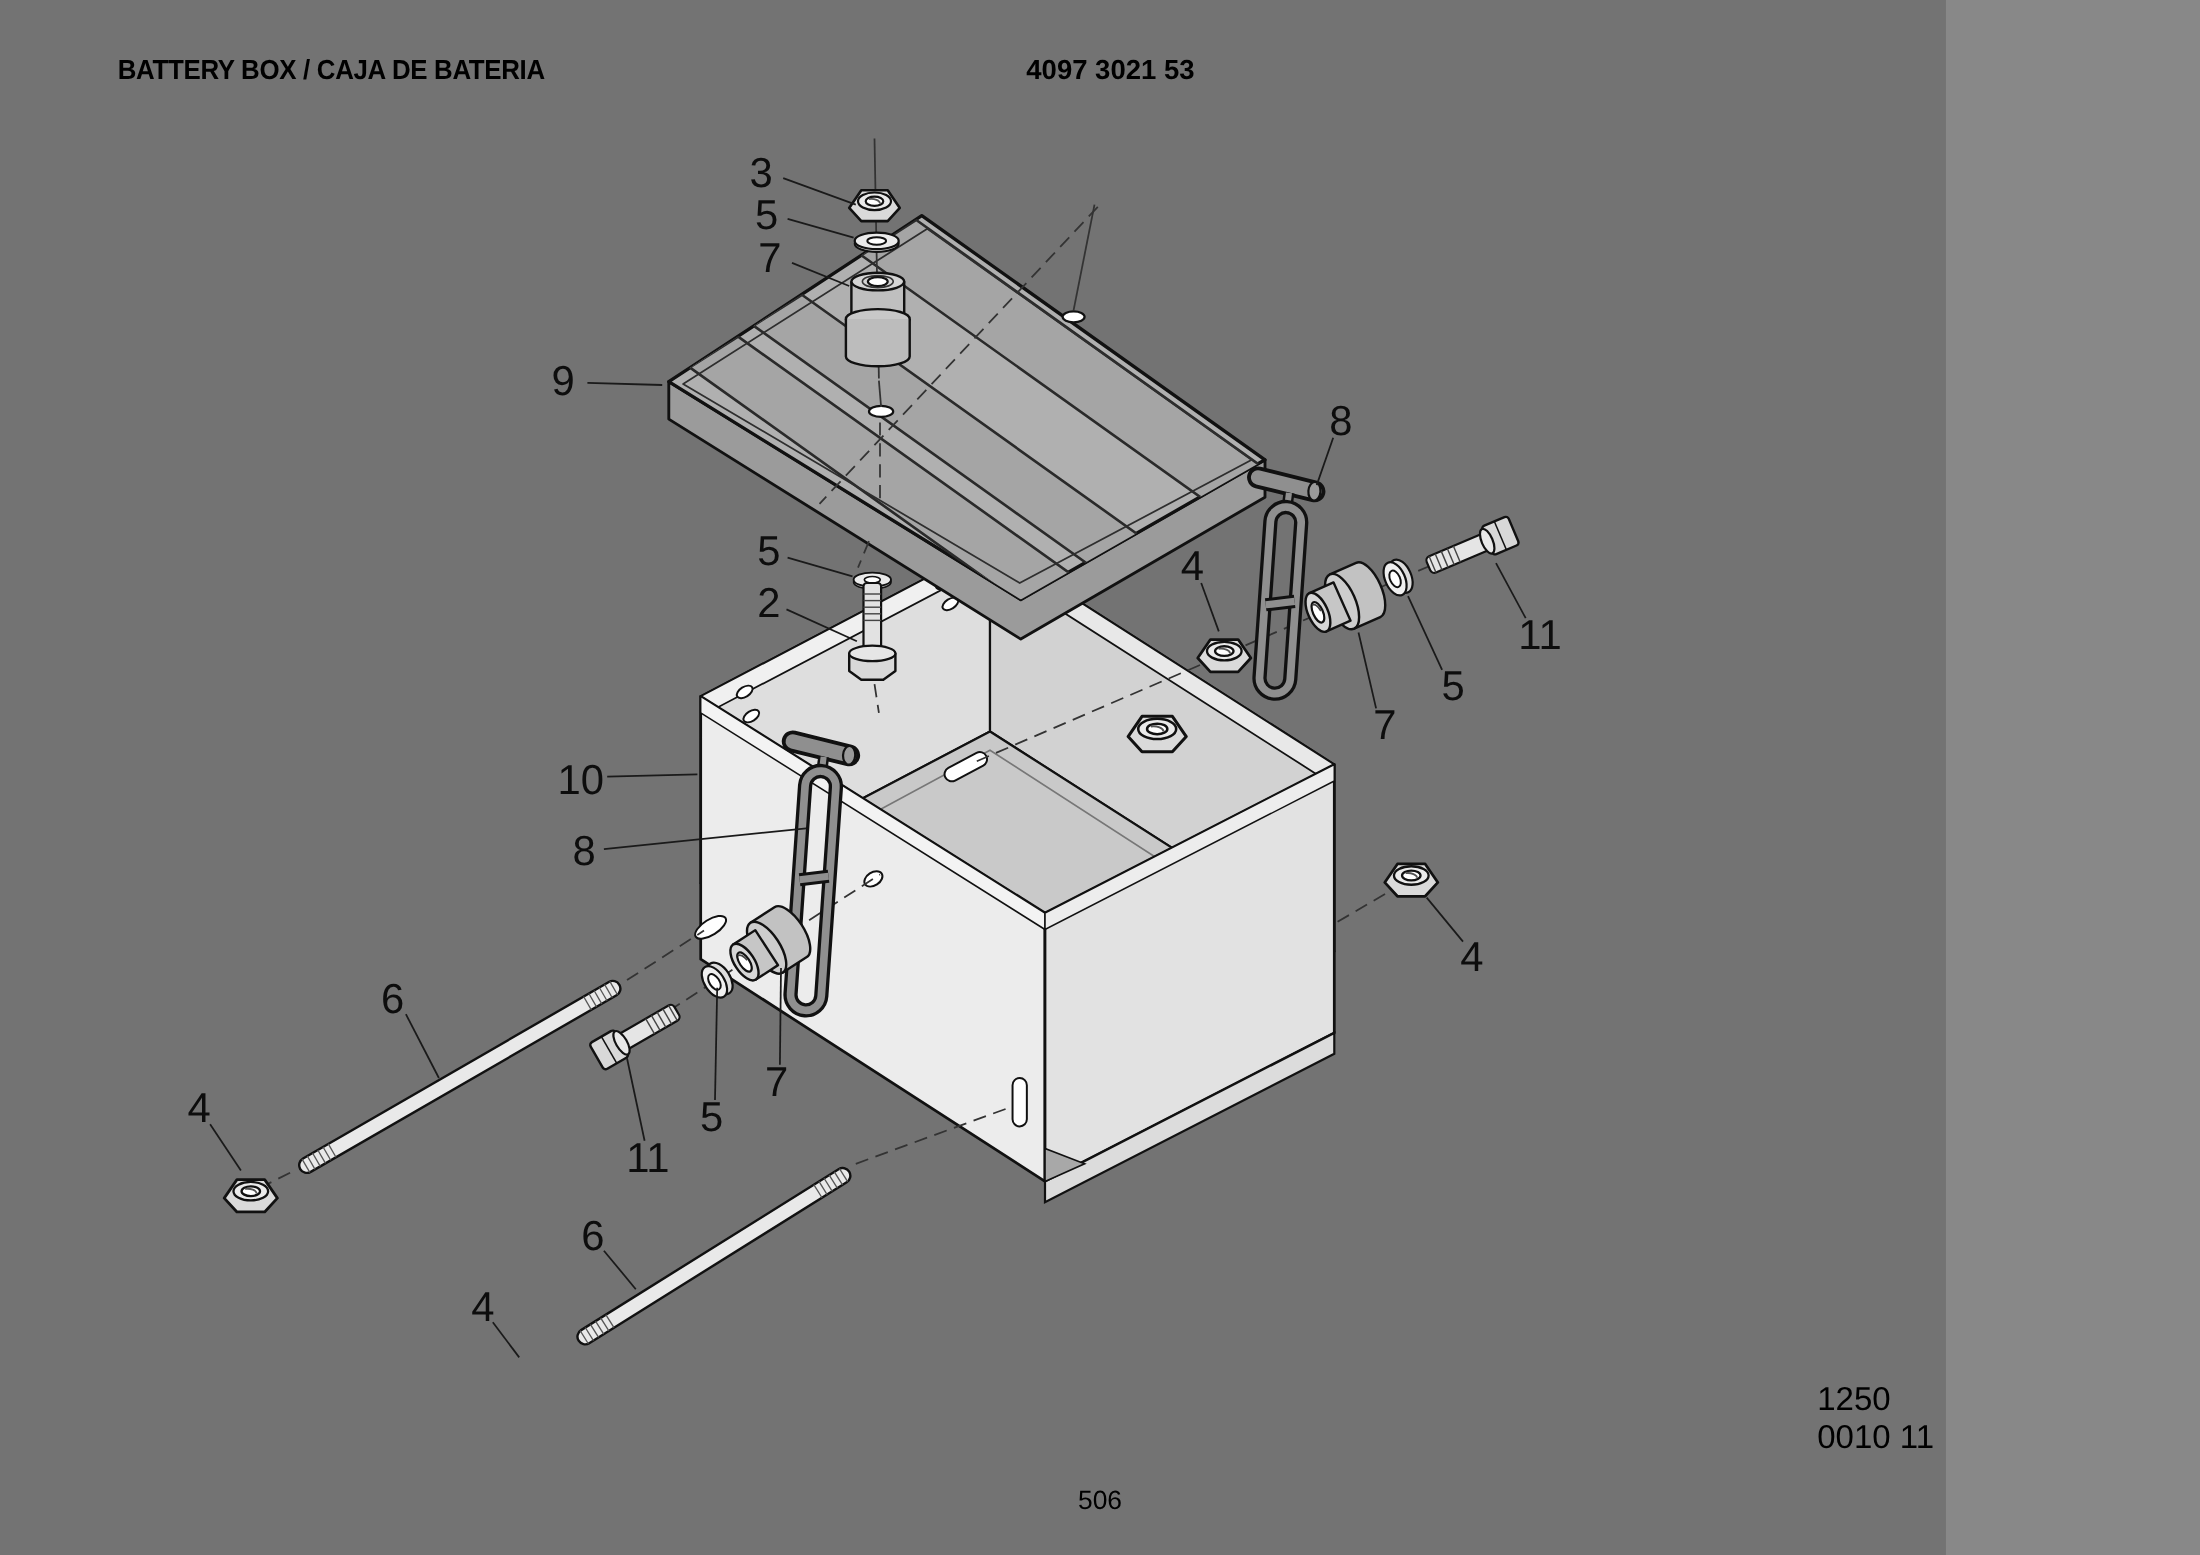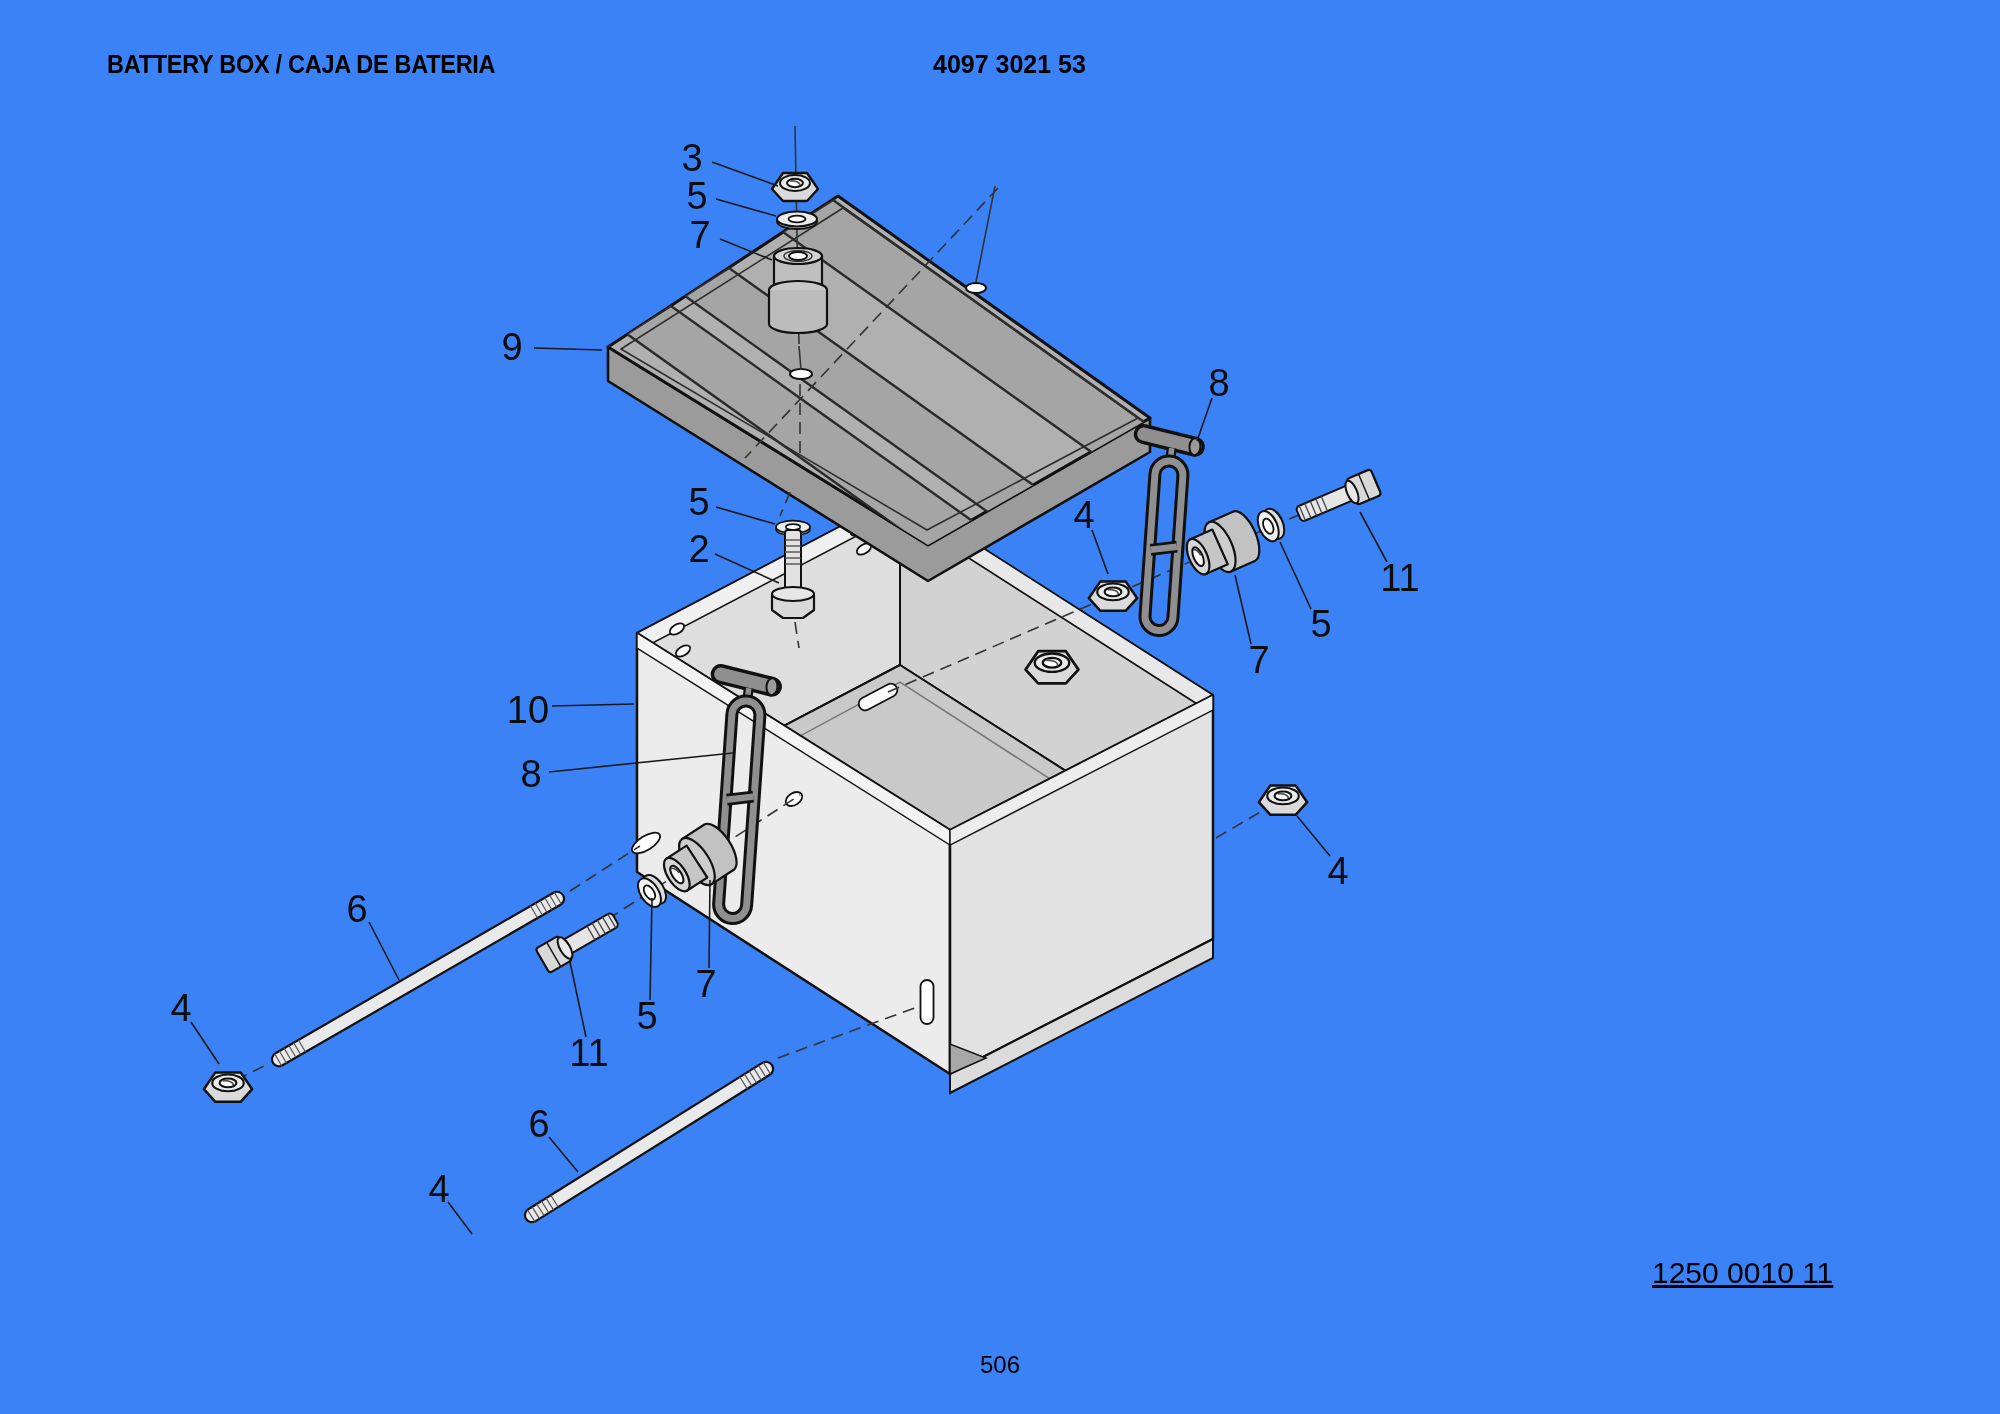--- a/index.html
+++ b/index.html
@@ -1,25 +1,25 @@
 <!DOCTYPE html>
 <html><head>
 <meta charset="utf-8">
 <style>
   html,body{margin:0;padding:0;background:#888;}
-  .page{position:relative;width:2000px;height:1414px;background:#3b82f6;
+  .page{position:relative;width:1769px;height:1414px;background:#737373;
         font-family:"Liberation Sans",sans-serif;overflow:hidden;}
   .doc-title{position:absolute;left:107px;top:50px;font-size:25px;font-weight:bold;
              color:#000;letter-spacing:-0.3px;transform:scaleX(.94);transform-origin:left;}
   .part-number{position:absolute;left:933px;top:50px;font-size:25px;font-weight:bold;color:#000;}
   .brand{position:absolute;left:76px;top:1268px;font-size:66px;font-weight:400;color:#000;
          letter-spacing:-1px;}
   .page-num{position:absolute;left:960px;top:1303px;width:80px;text-align:center;
             font-size:24px;color:#000;margin-top:48px;}
-  .doc-num{position:absolute;left:1652px;top:1256px;font-size:30px;color:#000;text-decoration:underline;}
+  .doc-num{position:absolute;left:1652px;top:1256px;font-size:30px;color:#000;}
   svg{position:absolute;left:0;top:0;}
   text.callout{font-family:"Liberation Sans",sans-serif;font-size:38px;fill:#0d0d0d;}
 </style>
 </head>
 <body>
 
 <div class="page">
 
   <div class="doc-title">BATTERY BOX / CAJA DE BATERIA</div>
   <div class="part-number">4097 3021 53</div>

